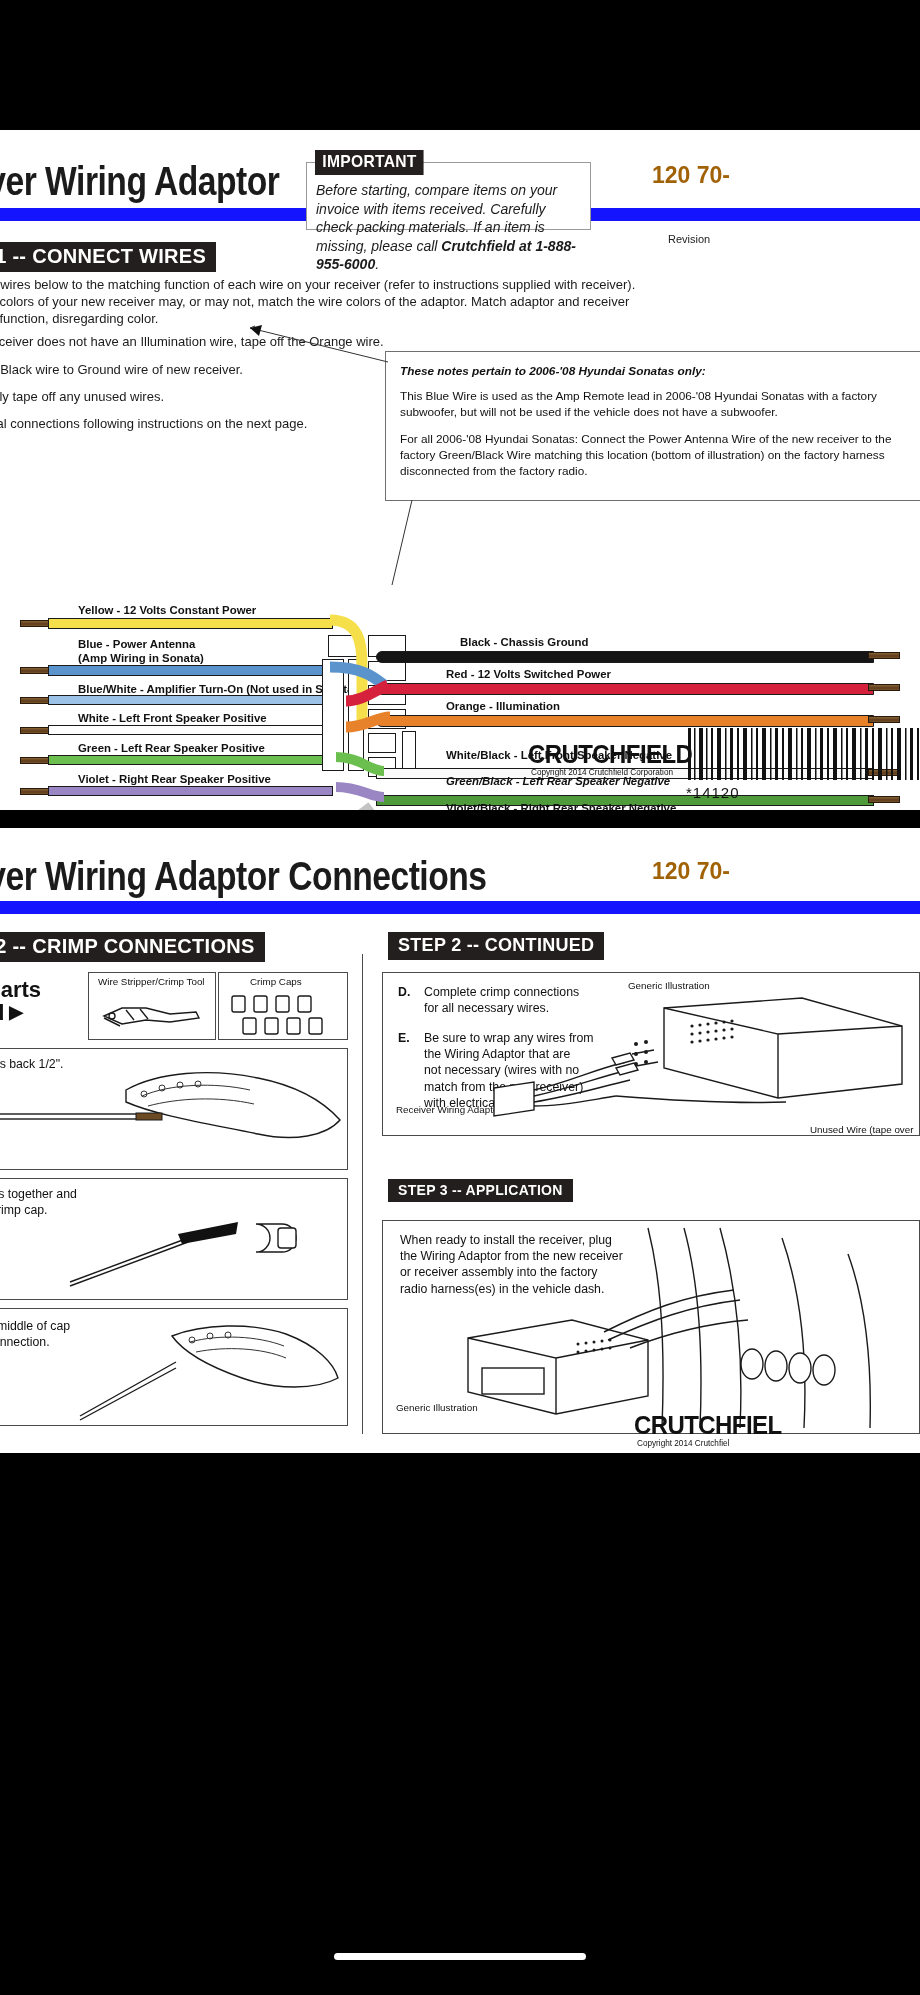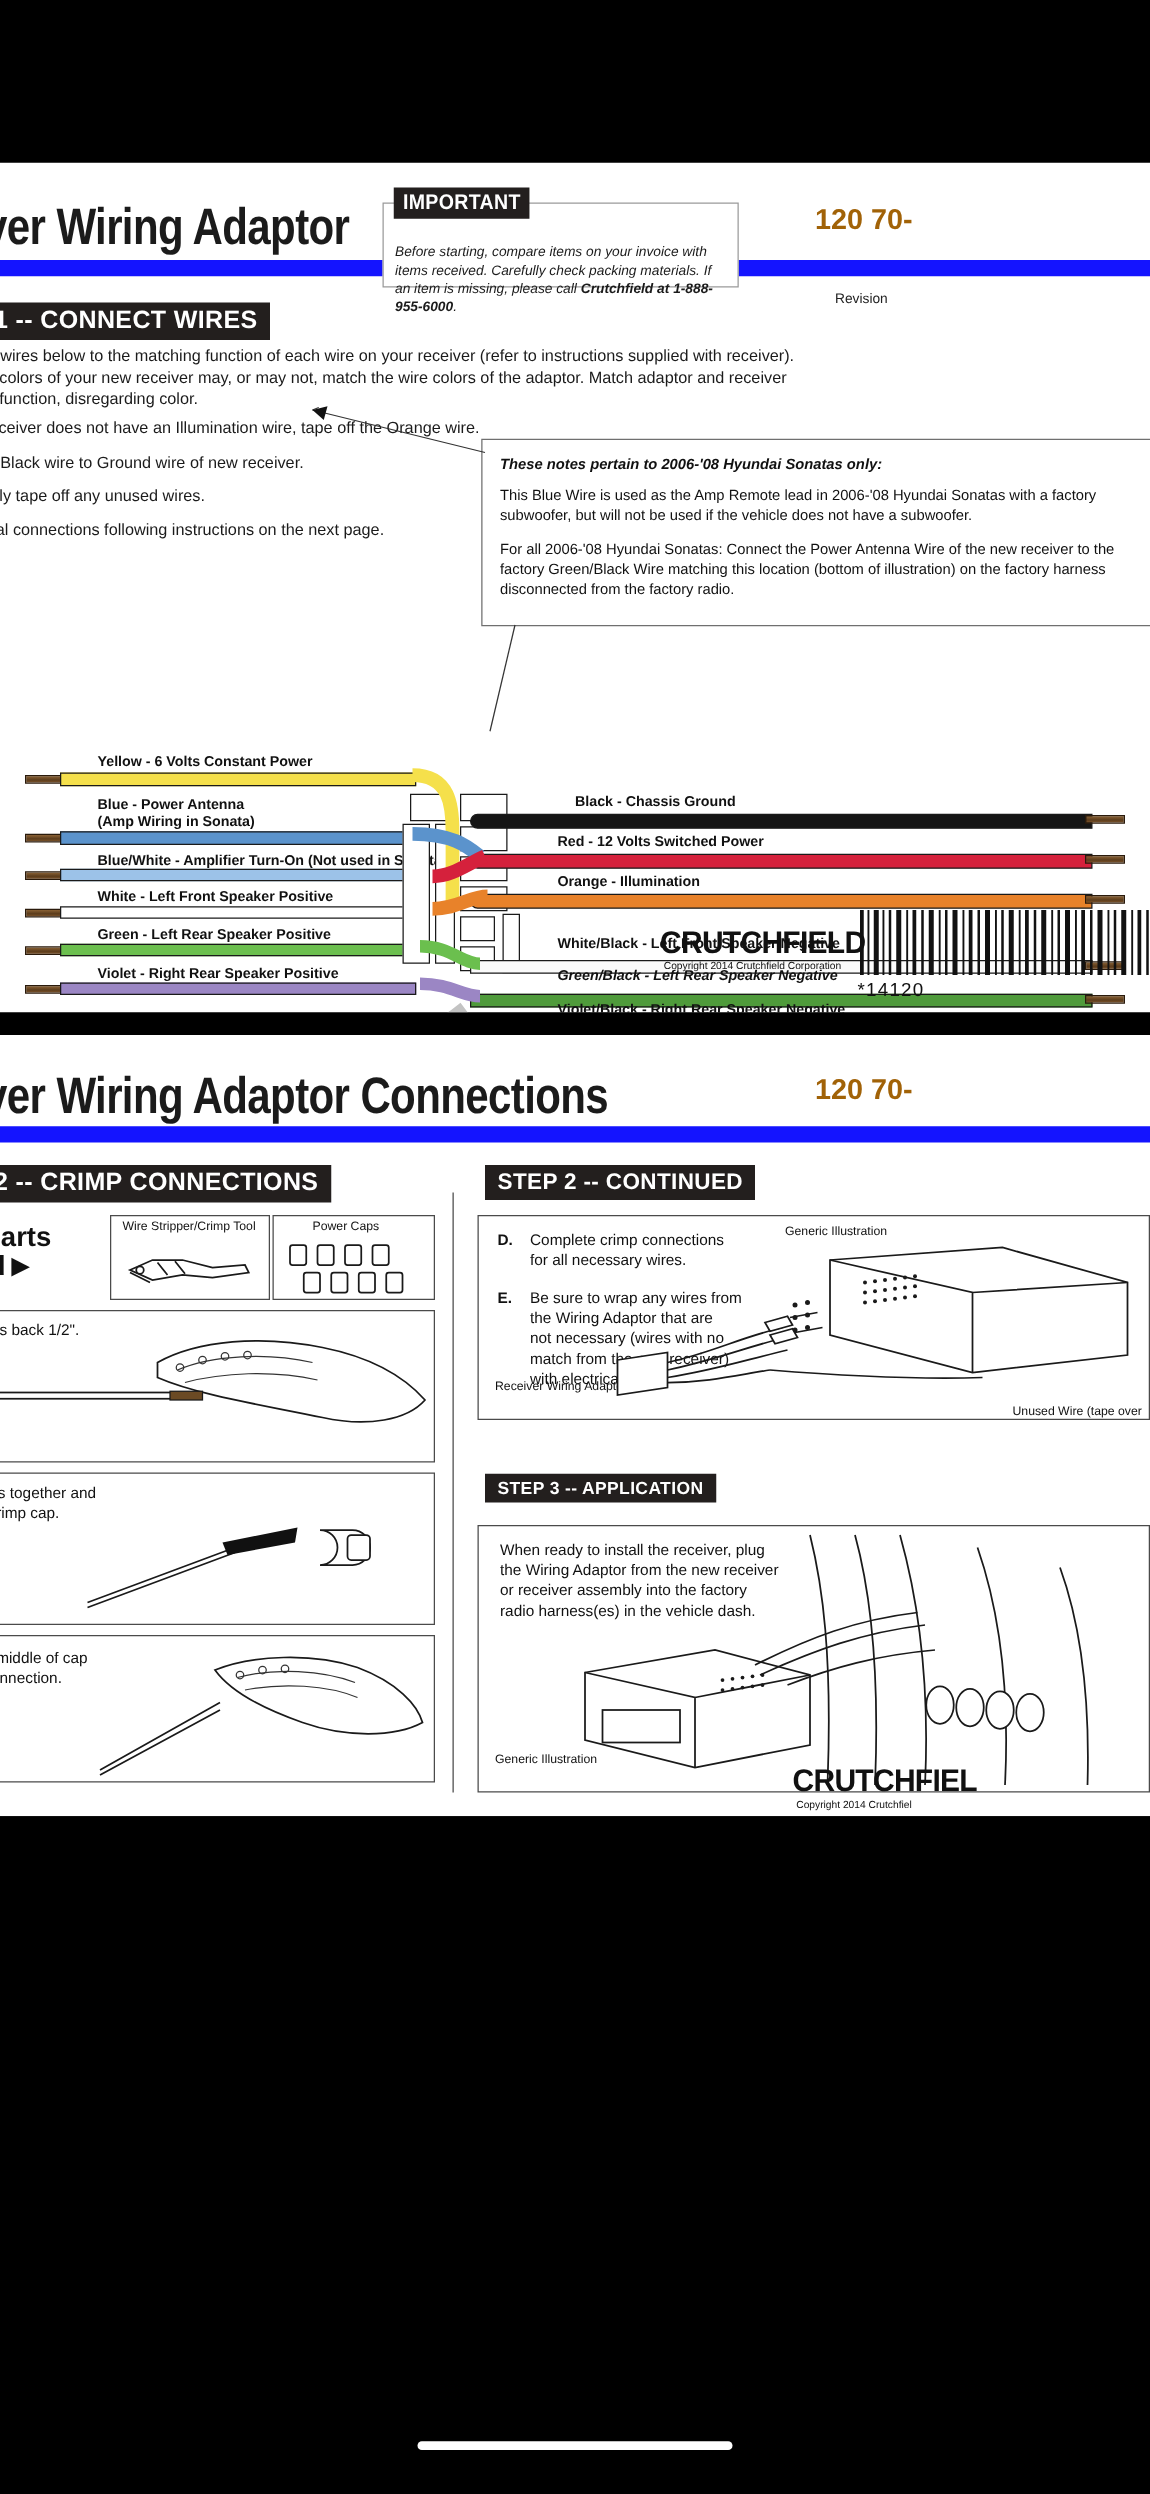--- a/index.html
+++ b/index.html
@@ -96,23 +96,23 @@
     font-weight: bold;
     font-stretch: condensed;
     font-size: 17px;
     padding: 2px 8px 3px 8px;
     letter-spacing: 0.3px;
     transform: scaleX(0.92);
     transform-origin: left center;
   }
   #important-text {
     position: absolute;
-    left: 9px; top: 32px;
+    left: 9px; top: 18px;
     width: 268px;
-    font-size: 11px;
+    font-size: 14px;
     font-style: italic;
     line-height: 1.33;
     color: #1b1b1b;
   }
   #important-text b { font-style: italic; font-weight: bold; }
 
   
   .step-banner {
     position: absolute;
     background: #231f1e;
@@ -322,21 +322,21 @@
       <line x1="250" y1="198" x2="388" y2="232" class="ln-thin"></line>
       <line x1="250" y1="198" x2="255" y2="196" class="ln-thin"></line>
       <polygon points="250,198 262,195 259,206" fill="#111"></polygon>
       <line x1="412" y1="370" x2="392" y2="455" class="ln-thin"></line>
     </svg>
 
     <div id="wire-diagram">
 
       <div class="wire-tip" style="left:20px;top:145px;width:30px;"></div>
       <div class="wire" style="left:48px;top:143px;width:285px;height:11px;background:#f5e04b;"></div>
-      <div class="wire-label" style="left:78px;top:128px;">Yellow - 6 Volts Constant Power</div>
+      <div class="wire-label" style="left:78px;top:128px;">Yellow - 12 Volts Constant Power</div>
 
       <div class="wire-tip" style="left:20px;top:192px;width:30px;"></div>
       <div class="wire" style="left:48px;top:190px;width:285px;height:11px;background:#5b93cc;"></div>
       <div class="wire-label" style="left:78px;top:162px;white-space:pre;">Blue - Power Antenna
 (Amp Wiring in Sonata)</div>
 
       <div class="wire-tip" style="left:20px;top:222px;width:30px;"></div>
       <div class="wire" style="left:48px;top:220px;width:285px;height:10px;background:#9cc2e8;"></div>
       <div class="wire-label" style="left:78px;top:207px;">Blue/White - Amplifier Turn-On (Not used in Sonata)</div>
 
@@ -465,21 +465,21 @@
 
     <div class="panel" style="left:88px;top:144px;width:128px;height:68px;"></div>
     <div class="panel-cap" style="left:98px;top:148px;">Wire Stripper/Crimp Tool</div>
     <svg style="position:absolute;left:100px;top:168px;width:104px;height:38px;">
       <path class="fillw" d="M4,20 L22,12 L46,12 L70,18 L96,16 L99,22 L70,26 L46,24 L22,28 Z"></path>
       <path class="ln" d="M4,22 L20,30 M26,14 L34,24 M40,13 L48,23"></path>
       <circle cx="12" cy="20" r="3" class="fillw"></circle>
     </svg>
 
     <div class="panel" style="left:218px;top:144px;width:130px;height:68px;"></div>
-    <div class="panel-cap" style="left:250px;top:148px;">Power Caps</div>
+    <div class="panel-cap" style="left:250px;top:148px;">Crimp Caps</div>
     <svg style="position:absolute;left:228px;top:166px;width:112px;height:44px;">
       <g class="fillw">
         <rect x="4" y="2" width="13" height="16" rx="2"></rect>
           <rect x="26" y="2" width="13" height="16" rx="2"></rect>
         <rect x="48" y="2" width="13" height="16" rx="2"></rect>
           <rect x="70" y="2" width="13" height="16" rx="2"></rect>
         <rect x="15" y="24" width="13" height="16" rx="2"></rect>
           <rect x="37" y="24" width="13" height="16" rx="2"></rect>
         <rect x="59" y="24" width="13" height="16" rx="2"></rect>
           <rect x="81" y="24" width="13" height="16" rx="2"></rect>

